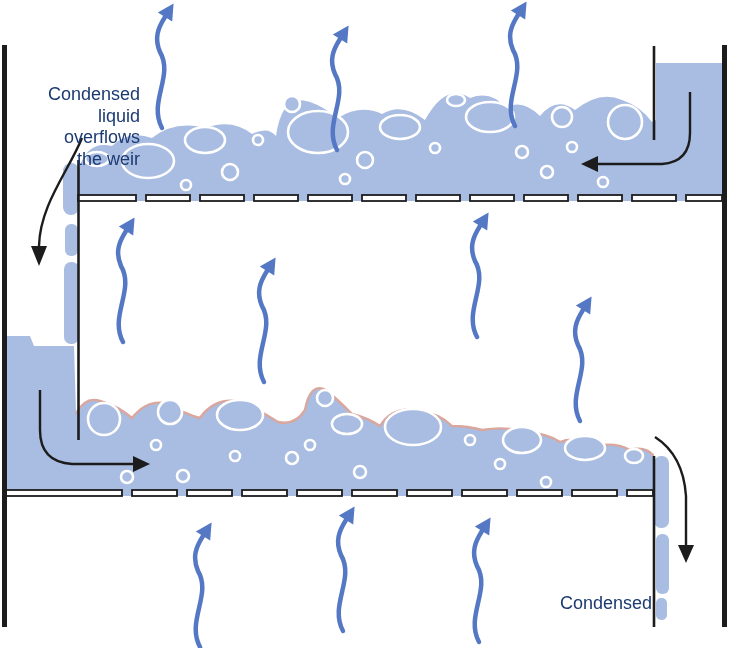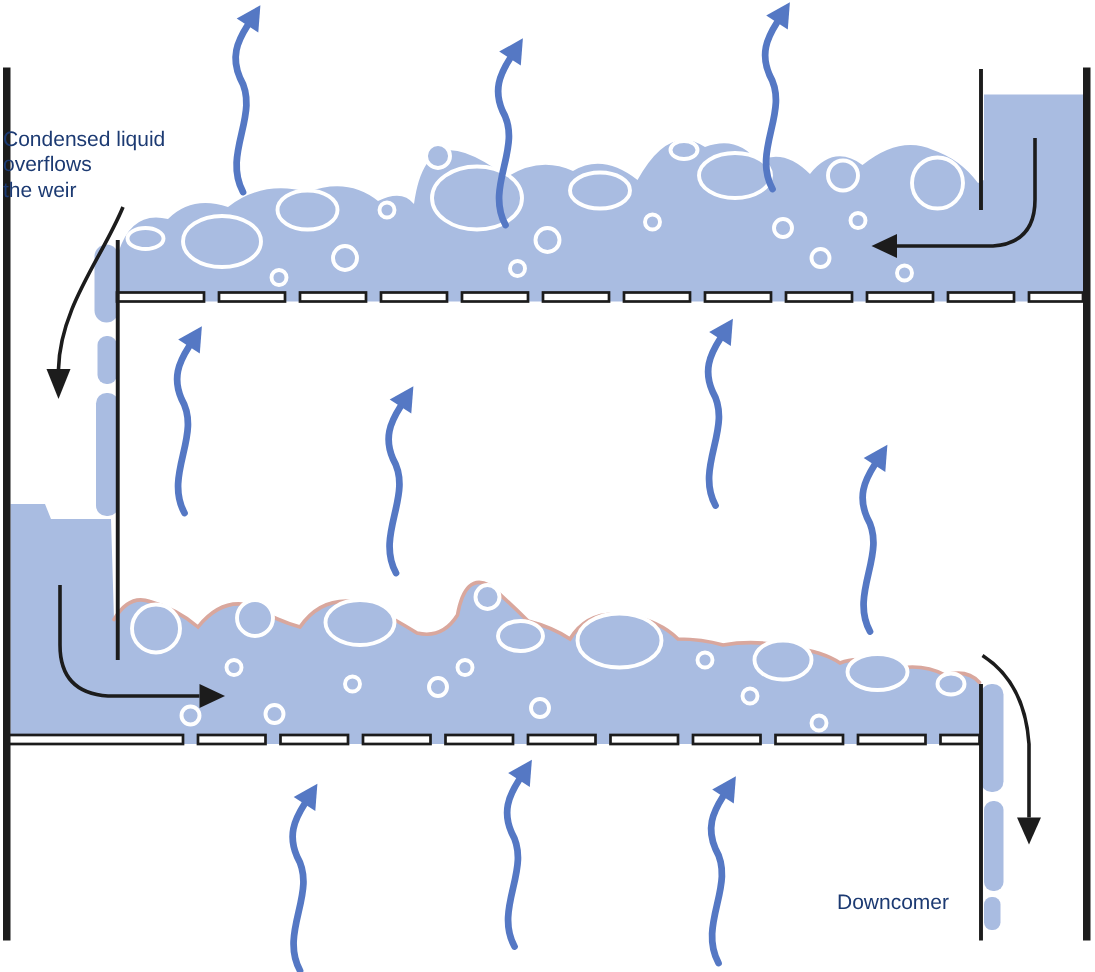--- a/index.html
+++ b/index.html
@@ -9,22 +9,22 @@
   .liquid{fill:var(--liquid);}
   .rim{fill:none;stroke:var(--froth_rim);stroke-width:2.4;stroke-linecap:round;}
   .bubble{fill:var(--liquid);stroke:var(--bubble_outline);stroke-width:2.6;}
   .wall{fill:var(--wall);}
   .slat{fill:var(--background);stroke:var(--wall);stroke-width:1.8;}
   .plate{stroke:var(--wall);stroke-width:2.6;}
   .flow{fill:none;stroke:var(--flow_arrow);stroke-width:2.4;}
   .flowhead{fill:var(--flow_arrow);stroke:none;}
   .vap-shaft{fill:none;stroke:var(--vapour_arrow);stroke-width:4.5;stroke-linecap:round;}
   .vap-head{fill:var(--vapour_arrow);stroke:none;}
-  .lbl{position:absolute;color:var(--label_text);font-size:14px;line-height:1.2;
-       text-align:left;white-space:pre-line;}
+  .lbl{position:absolute;color:var(--label_text);font-size:18px;line-height:1.2;
+       text-align:right;white-space:pre-line;}
 </style>
 </head>
 <body>
 
 <div class="stage">
 
 <svg width="730" height="648" viewBox="0 0 730 648">
   <defs>
     <g id="vap">
       <path class="vap-shaft" d="M6,118 C-8,92 18,66 4,42 C-2,28 2,18 9,7"></path>
@@ -174,15 +174,15 @@
     <use href="#vap" transform="translate(574,303)"></use>
     <use href="#vap" transform="translate(194,529)"></use>
     <use href="#vap" transform="translate(337,513)"></use>
     <use href="#vap" transform="translate(473,524)"></use>
   </g>
 </svg>
 
 <div class="lbl" style="left:2px;top:84px;width:138px;">Condensed liquid
 overflows
 the weir</div>
-<div class="lbl" style="left:558px;top:593px;width:94px;">Downcomer</div>
+<div class="lbl" style="left:558px;top:593px;width:94px;">Condensed</div>
 
 </div>
 
 </body></html>

